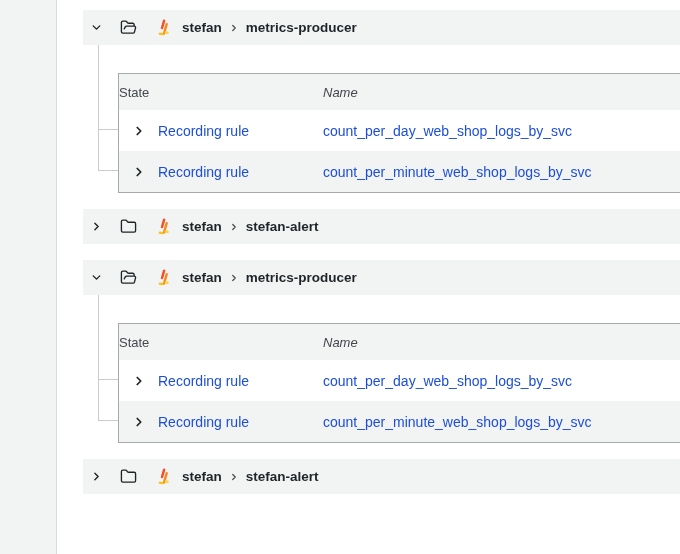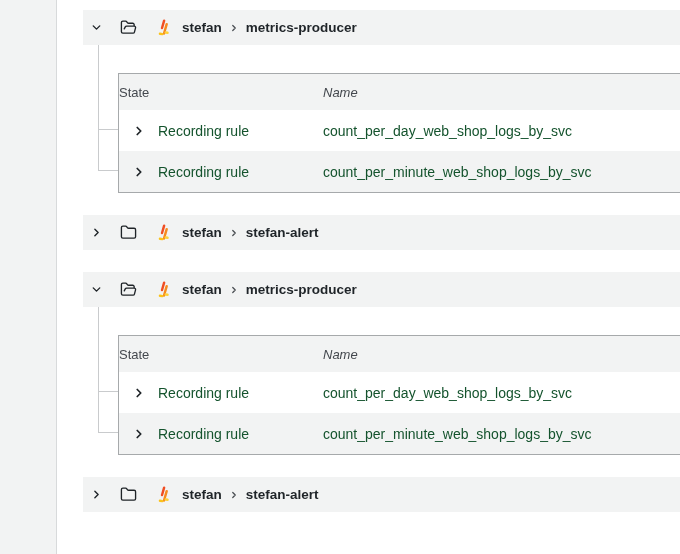--- a/index.html
+++ b/index.html
@@ -7,21 +7,21 @@
     width:680px;height:554px;position:relative;overflow:hidden;
     background:#ffffff;
     font-family:"Liberation Sans", sans-serif;
     color:#24292e;
   }
   .left-strip{
     position:absolute;left:0;top:0;width:56px;height:554px;
     background:#f2f3f3;border-right:1px solid #d8dadb;
   }
   .content{position:absolute;left:83px;top:10px;right:0;}
-  .group{margin-bottom:22px;}
+  .group{margin-bottom:16px;}
   .group-header{
     height:35px;background:#f2f3f3;display:flex;align-items:center;
     padding-left:6px;cursor:pointer;
   }
   .gh-chevron{width:14px;height:14px;display:flex;align-items:center;justify-content:center;flex:0 0 auto;}
   .gh-folder{margin-left:17px;width:17px;height:17px;display:flex;align-items:center;flex:0 0 auto;}
   .gh-loki{margin-left:19px;width:15px;height:18px;display:flex;align-items:center;flex:0 0 auto;}
   .gh-title{margin-left:11px;display:flex;align-items:center;gap:7px;font-size:13.5px;font-weight:700;color:#1f2428;}
   .gh-sep{display:flex;align-items:center;opacity:.85;}
   .group-body{position:relative;padding:28px 0 0 35px;}
@@ -32,21 +32,21 @@
   table.rules-table{
     width:100%;border-collapse:collapse;table-layout:fixed;
     border:1px solid #a6a9ab;border-right:none;
   }
   table.rules-table thead th{
     height:36px;background:#f2f3f3;text-align:left;
     font-weight:400;font-size:13px;color:#44484e;padding:0;
   }
   th.col-state{width:204px;padding-left:39px;}
   th.col-name{padding-left:0;font-style:italic;}
-  table.rules-table td{padding:0;font-size:14px;color:#14532d;}
+  table.rules-table td{padding:0;font-size:14px;color:#1d4ed8;}
   tbody tr.even{background:#f2f3f3;}
   .cellflex{display:flex;align-items:center;height:41px;}
   .row-chevron{
     margin-left:12px;width:15px;height:15px;flex:0 0 auto;
     display:flex;align-items:center;justify-content:center;cursor:pointer;
   }
   .state-label{margin-left:12px;white-space:nowrap;}
   td.col-name{white-space:nowrap;overflow:hidden;}
   svg{display:block;}
 </style>

